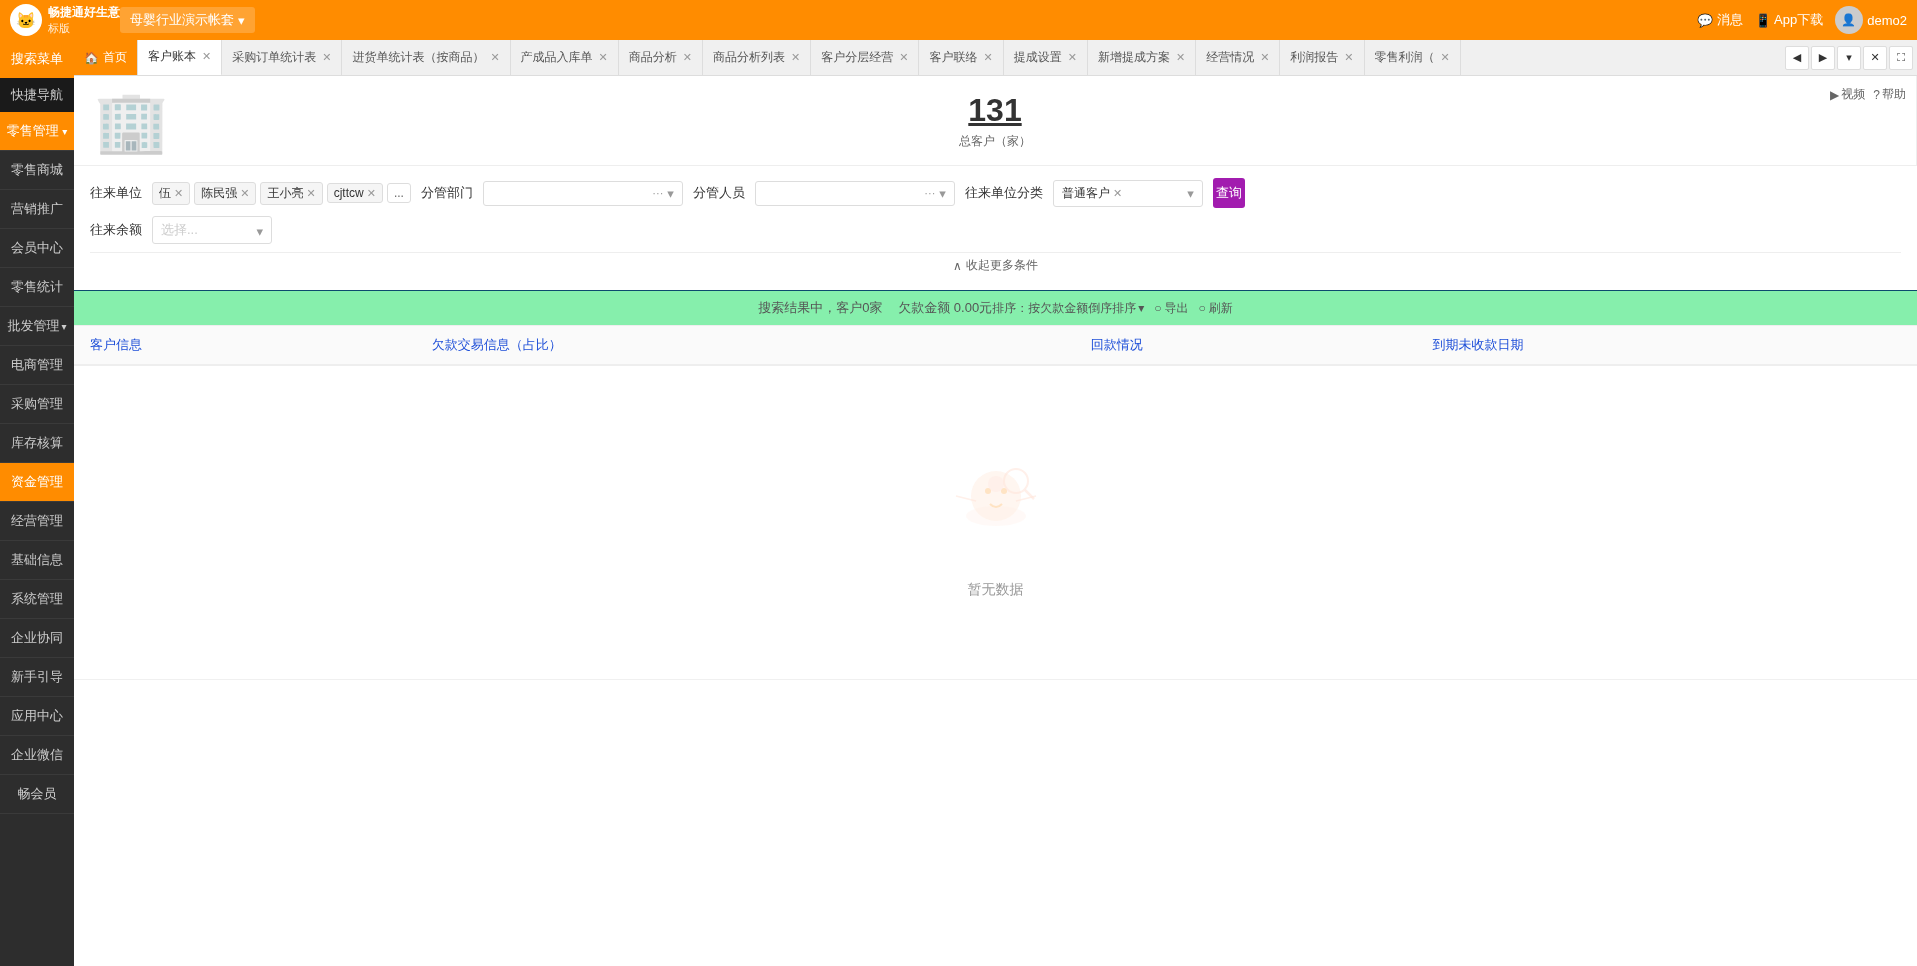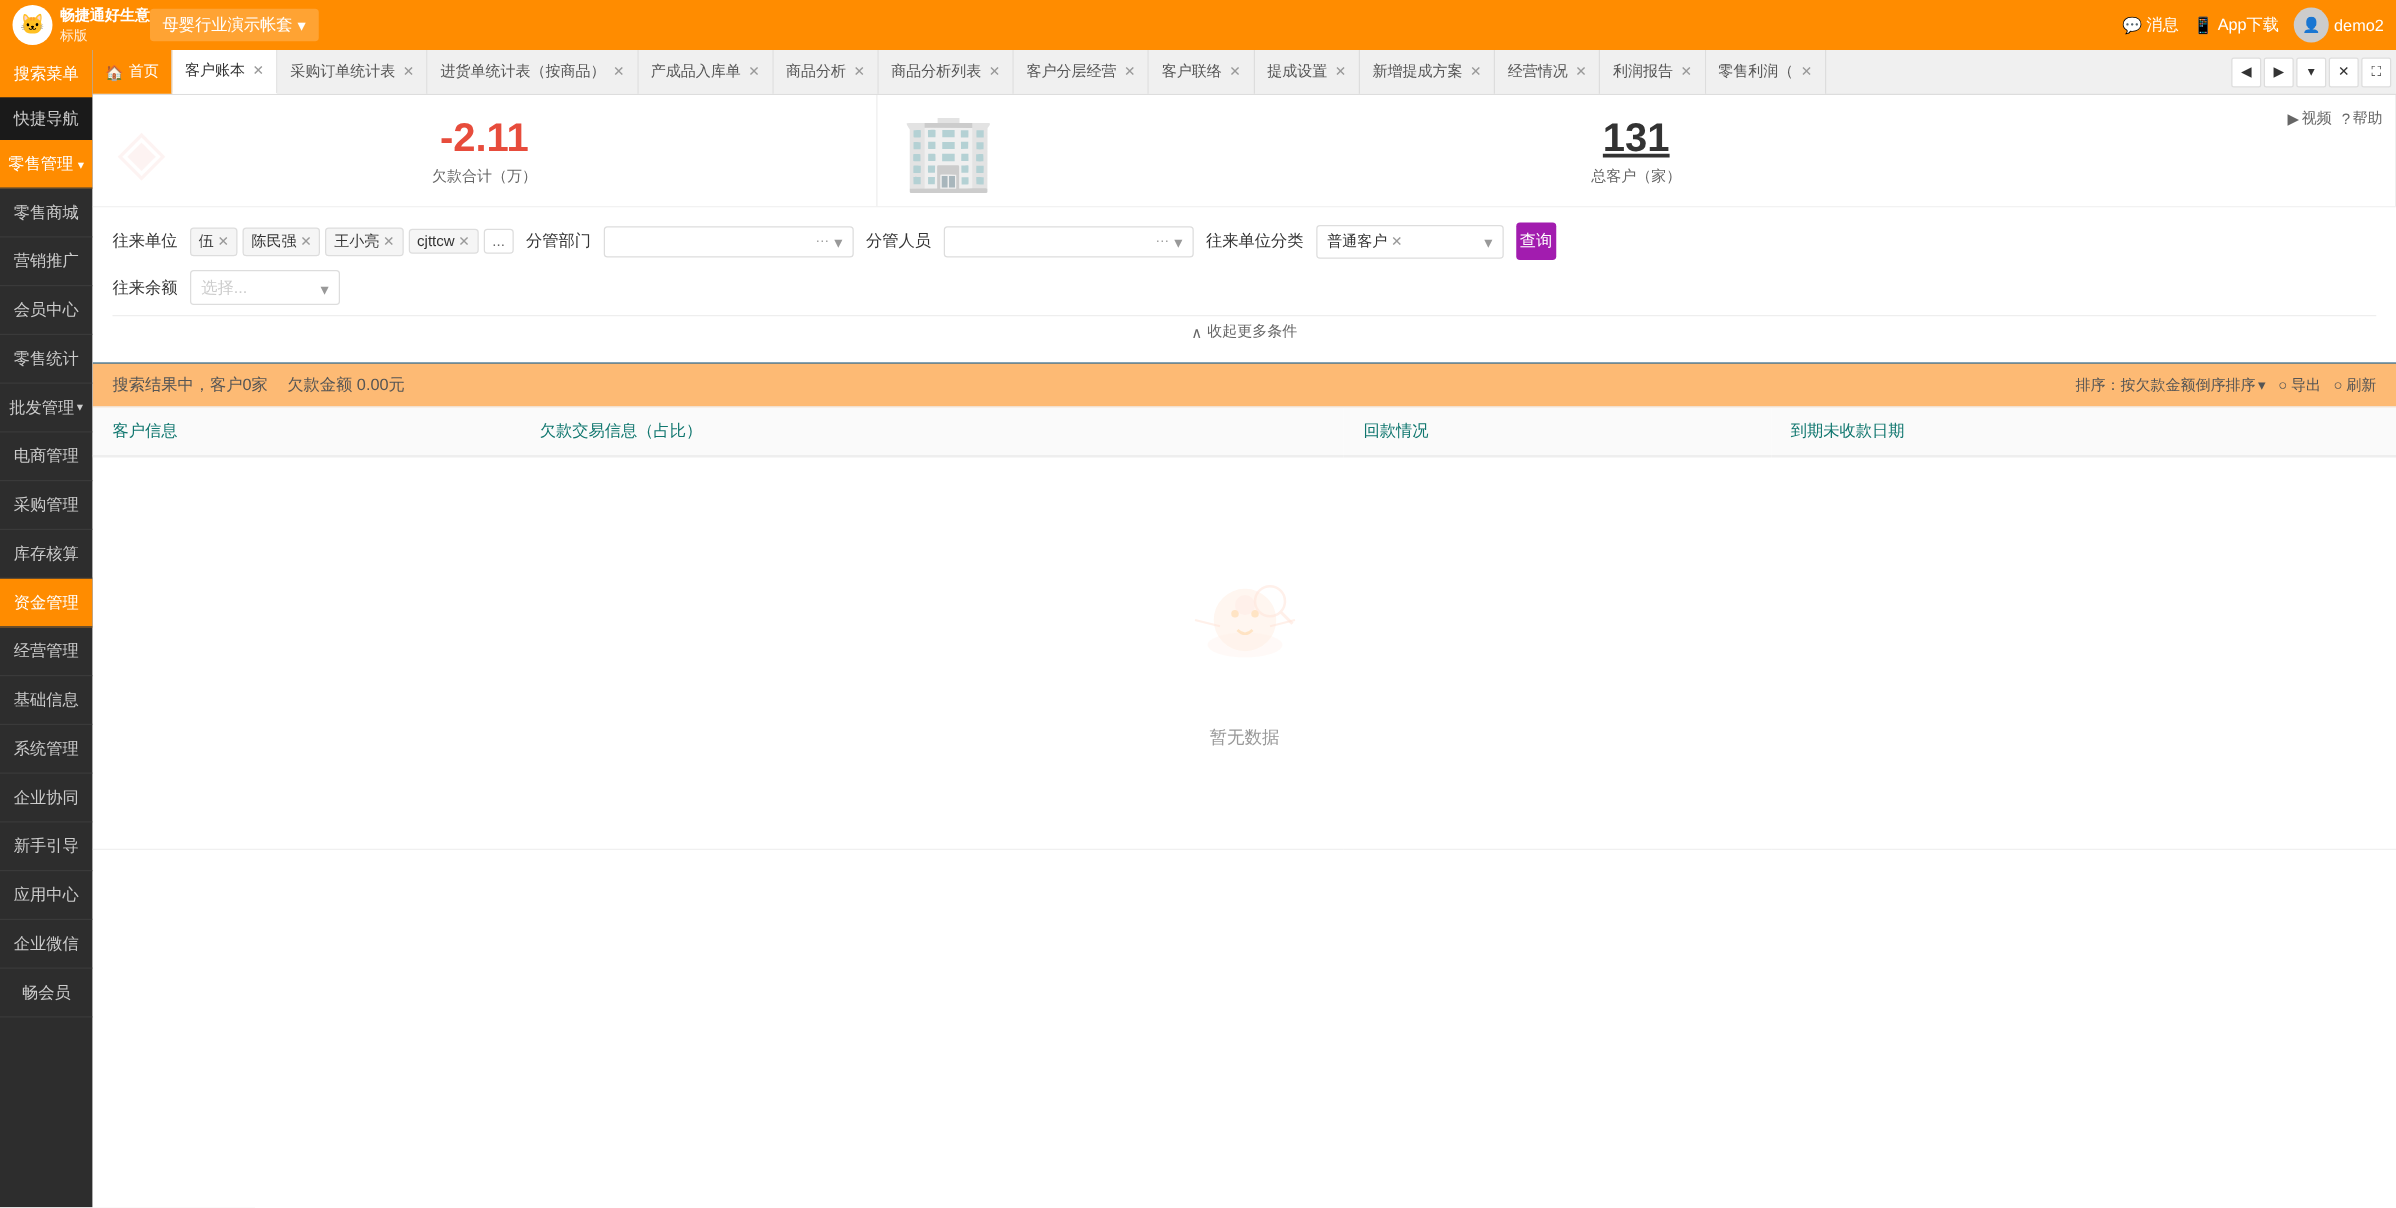--- a/index.html
+++ b/index.html
@@ -56,28 +56,28 @@
     .filter-label { font-size: 13px; color: #333; white-space: nowrap; }
     .filter-tags { display: flex; align-items: center; flex-wrap: wrap; gap: 4px; }
     .filter-tag { background: #f5f5f5; border: 1px solid #ddd; border-radius: 3px; padding: 2px 6px; font-size: 12px; display: flex; align-items: center; gap: 3px; }
     .filter-tag .x { color: #999; cursor: pointer; font-size: 11px; }
     .filter-more { color: #666; cursor: pointer; font-size: 12px; border: 1px solid #ddd; border-radius: 3px; padding: 2px 6px; }
     .filter-select { border: 1px solid #ddd; border-radius: 3px; padding: 4px 8px; font-size: 13px; cursor: pointer; display: flex; align-items: center; gap: 4px; min-width: 120px; position: relative; background: white; }
     .filter-select .dots { color: #999; font-size: 11px; }
     .filter-select .arrow { margin-left: auto; color: #999; }
     .collapse-btn { display: flex; align-items: center; justify-content: center; gap: 4px; color: #666; font-size: 12px; cursor: pointer; padding: 4px 10px; border-top: 1px solid #eee; margin-top: 4px; }
 
-    .search-result-bar { display: flex; align-items: center; justify-content: space-between; padding: 8px 16px; background: #fdba74; border-bottom: 1px solid #eee; font-size: 13px; color: #555; }
+    .search-result-bar { display: flex; align-items: center; justify-content: center; padding: 8px 16px; background: #86efac; border-bottom: 1px solid #eee; font-size: 13px; color: #555; }
     .result-actions { display: flex; align-items: center; gap: 10px; }
     .result-actions span { cursor: pointer; display: flex; align-items: center; gap: 3px; color: #555; font-size: 12px; }
     .sort-select { font-size: 12px; color: #555; cursor: pointer; display: flex; align-items: center; gap: 2px; }
 
     
     .data-table { width: 100%; border-collapse: collapse; }
-    .data-table th { background: #fafafa; border-bottom: 2px solid #eee; padding: 10px 16px; text-align: left; font-size: 13px; color: #0f766e; font-weight: normal; }
+    .data-table th { background: #fafafa; border-bottom: 2px solid #eee; padding: 10px 16px; text-align: left; font-size: 13px; color: #1d4ed8; font-weight: normal; }
     .data-table td { padding: 10px 16px; border-bottom: 1px solid #f0f0f0; font-size: 13px; }
 
     
     .empty-state { display: flex; flex-direction: column; align-items: center; justify-content: center; padding: 80px 0; }
     .empty-icon { font-size: 80px; opacity: 0.3; color: #ff8c00; margin-bottom: 16px; }
     .empty-text { font-size: 14px; color: #999; }
 
     .query-btn { background: #a21caf; color: white; border: none; border-radius: 3px; padding: 6px 3px; font-size: 13px; cursor: pointer; }
     .home-tab { background: #ff8c00; color: white; }
   </style>
@@ -215,25 +215,20 @@
           <div class="tab-ctrl-btn">✕</div>
           <div class="tab-ctrl-btn">⛶</div>
         </div>
       </div>
 
       <div class="page-content">
 
         <div class="stats-row">
 
 
-          <div class="stat-block">
-            <div class="bg-icon" style="color:#e74c3c;opacity:0.06;">◈</div>
-            <div class="stat-value negative">-2.11</div>
-            <div class="stat-label">欠款合计（万）</div>
-          </div>
 
           <div class="stat-block" style="flex:2;">
             <div class="bg-icon" style="color:#aad4f0;opacity:0.5;font-size:60px;">🏢</div>
             <div class="stat-value dark">131</div>
             <div class="stat-label">总客户（家）</div>
             <div class="stat-actions">
               <span>
                 <span>▶</span>
                 <span>视频</span>
               </span>

